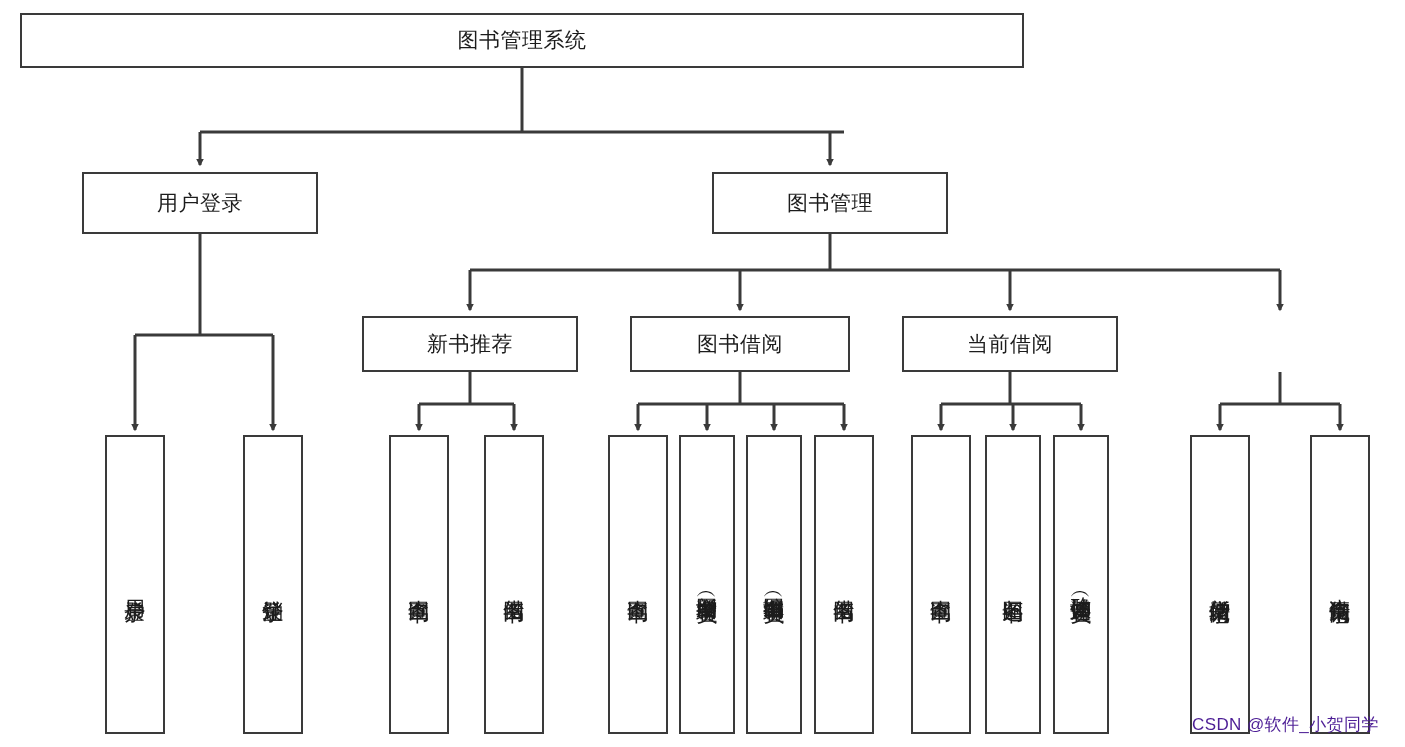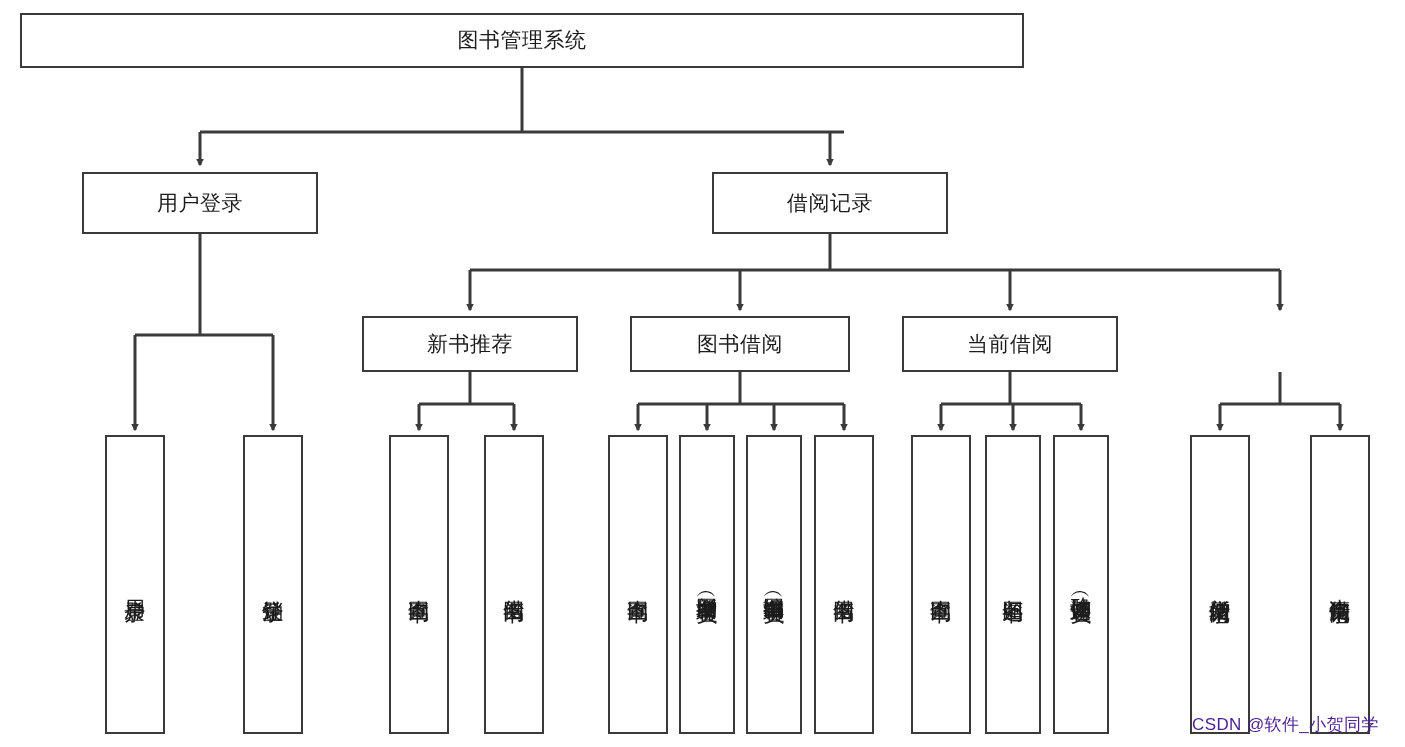--- a/index.html
+++ b/index.html
@@ -125,21 +125,21 @@
   </svg>
 
   <div class="node h" id="root-node" style="left: 20px; top: 13px; width: 1004px; height: 55px;">
     <span class="lbl">图书管理系统</span>
   </div>
 
   <div class="node h" id="l1-0" style="left: 82px; top: 172px; width: 236px; height: 62px;">
     <span class="lbl">用户登录</span>
   </div>
   <div class="node h" id="l1-1" style="left: 712px; top: 172px; width: 236px; height: 62px;">
-    <span class="lbl">借阅记录</span>
+    <span class="lbl">图书管理</span>
   </div>
 
   <div class="node h" id="l2-0" style="left: 362px; top: 316px; width: 216px; height: 56px;">
     <span class="lbl">新书推荐</span>
   </div>
   <div class="node h" id="l2-1" style="left: 630px; top: 316px; width: 220px; height: 56px;">
     <span class="lbl">图书借阅</span>
   </div>
   <div class="node h" id="l2-2" style="left: 902px; top: 316px; width: 216px; height: 56px; text-align: center;">
     <span class="lbl">当前借阅</span>

